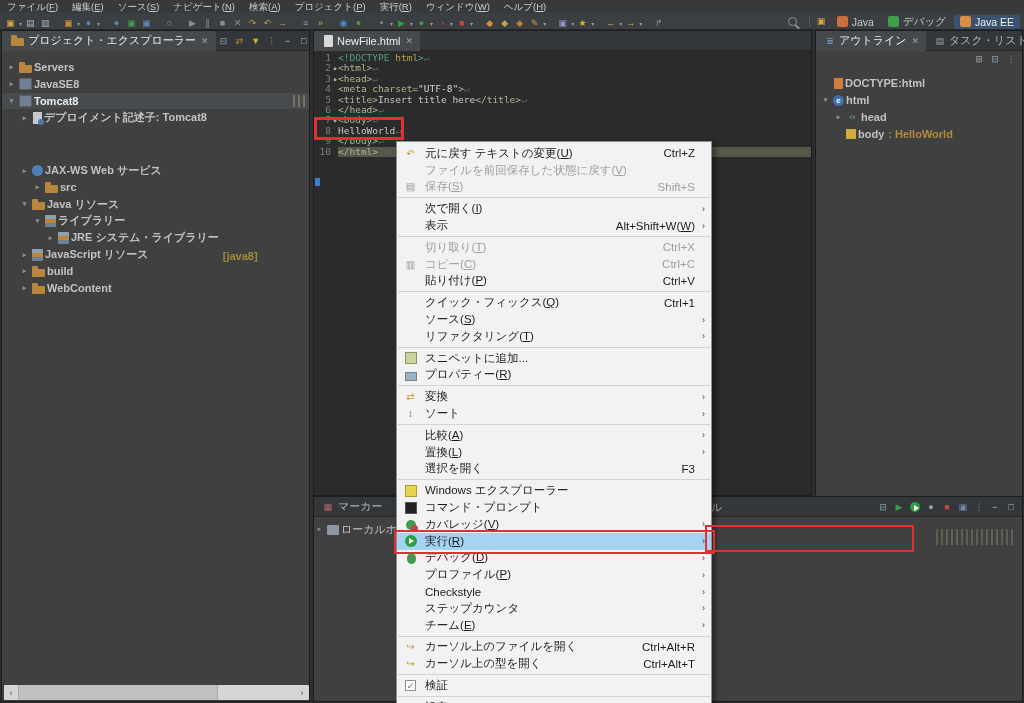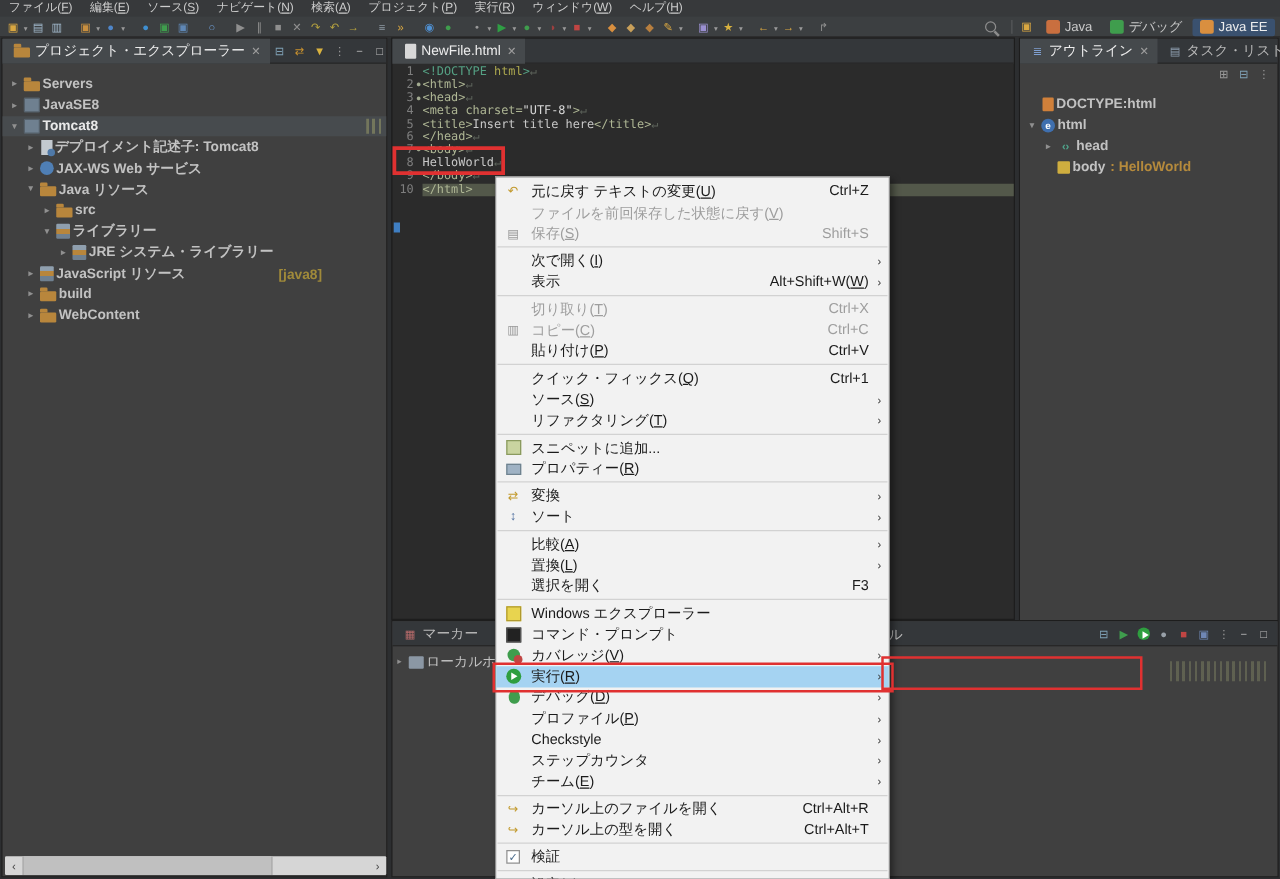--- a/index.html
+++ b/index.html
@@ -191,34 +191,34 @@
           <span class="twist">▾</span>
           <span class="ic ic-proj"></span>
           <span class="tlabel">Tomcat8</span>
           <div class="hatch"></div>
         </div>
         <div class="trow" style="padding-left: 17px;">
           <span class="twist">▸</span>
           <span class="ic ic-gearpage"></span>
           <span class="tlabel">デプロイメント記述子: Tomcat8</span>
         </div>
-        <div class="trow" style="padding-left: 17px;">
+        <div class="trow" style="padding-left: 17px; margin-top: 36px;">
           <span class="twist">▸</span>
           <span class="ic ic-web"></span>
           <span class="tlabel">JAX-WS Web サービス</span>
+        </div>
+        <div class="trow" style="padding-left: 30px;">
+          <span class="twist">▸</span>
+          <span class="ic ic-folder"></span>
+          <span class="tlabel">src</span>
         </div>
         <div class="trow" style="padding-left: 17px;">
           <span class="twist">▾</span>
           <span class="ic ic-folder"></span>
           <span class="tlabel">Java リソース</span>
-        </div>
-        <div class="trow" style="padding-left: 30px;">
-          <span class="twist">▸</span>
-          <span class="ic ic-folder"></span>
-          <span class="tlabel">src</span>
         </div>
         <div class="trow" style="padding-left: 30px;">
           <span class="twist">▾</span>
           <span class="ic ic-lib"></span>
           <span class="tlabel">ライブラリー</span>
         </div>
         <div class="trow" style="padding-left: 43px;">
           <span class="twist">▸</span>
           <span class="ic ic-lib"></span>
           <span class="tlabel">JRE システム・ライブラリー</span>

